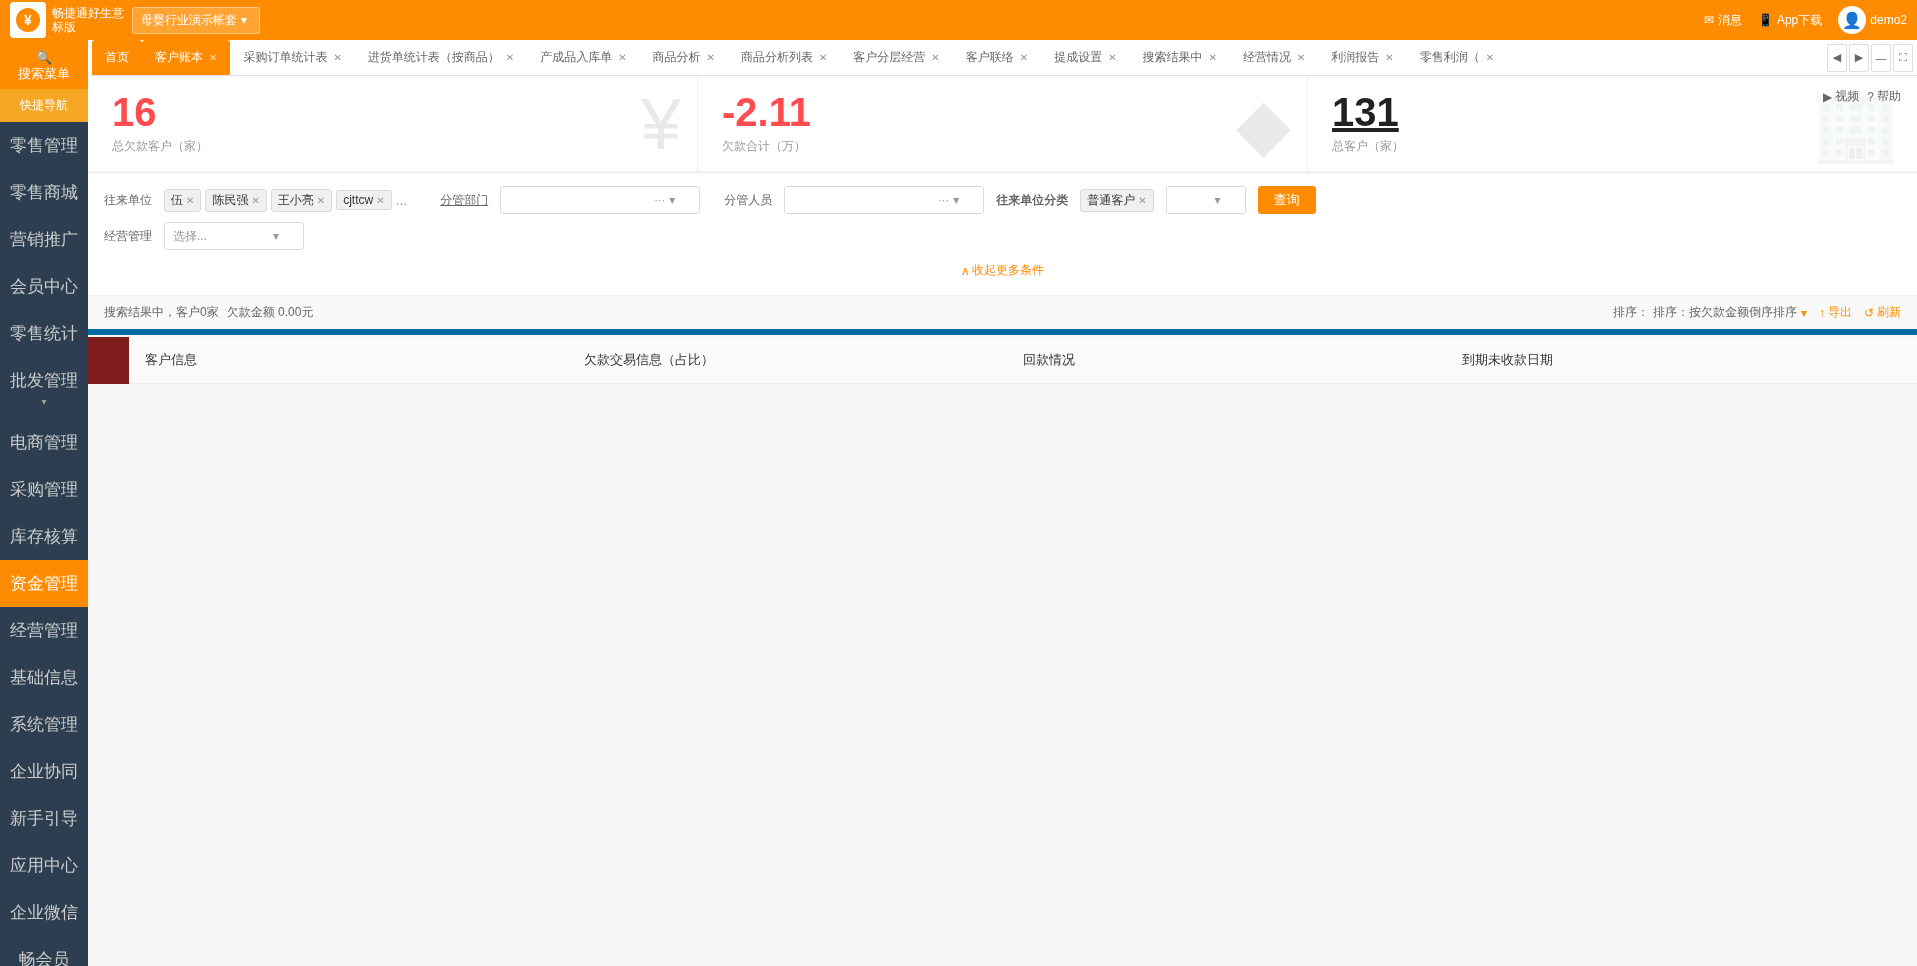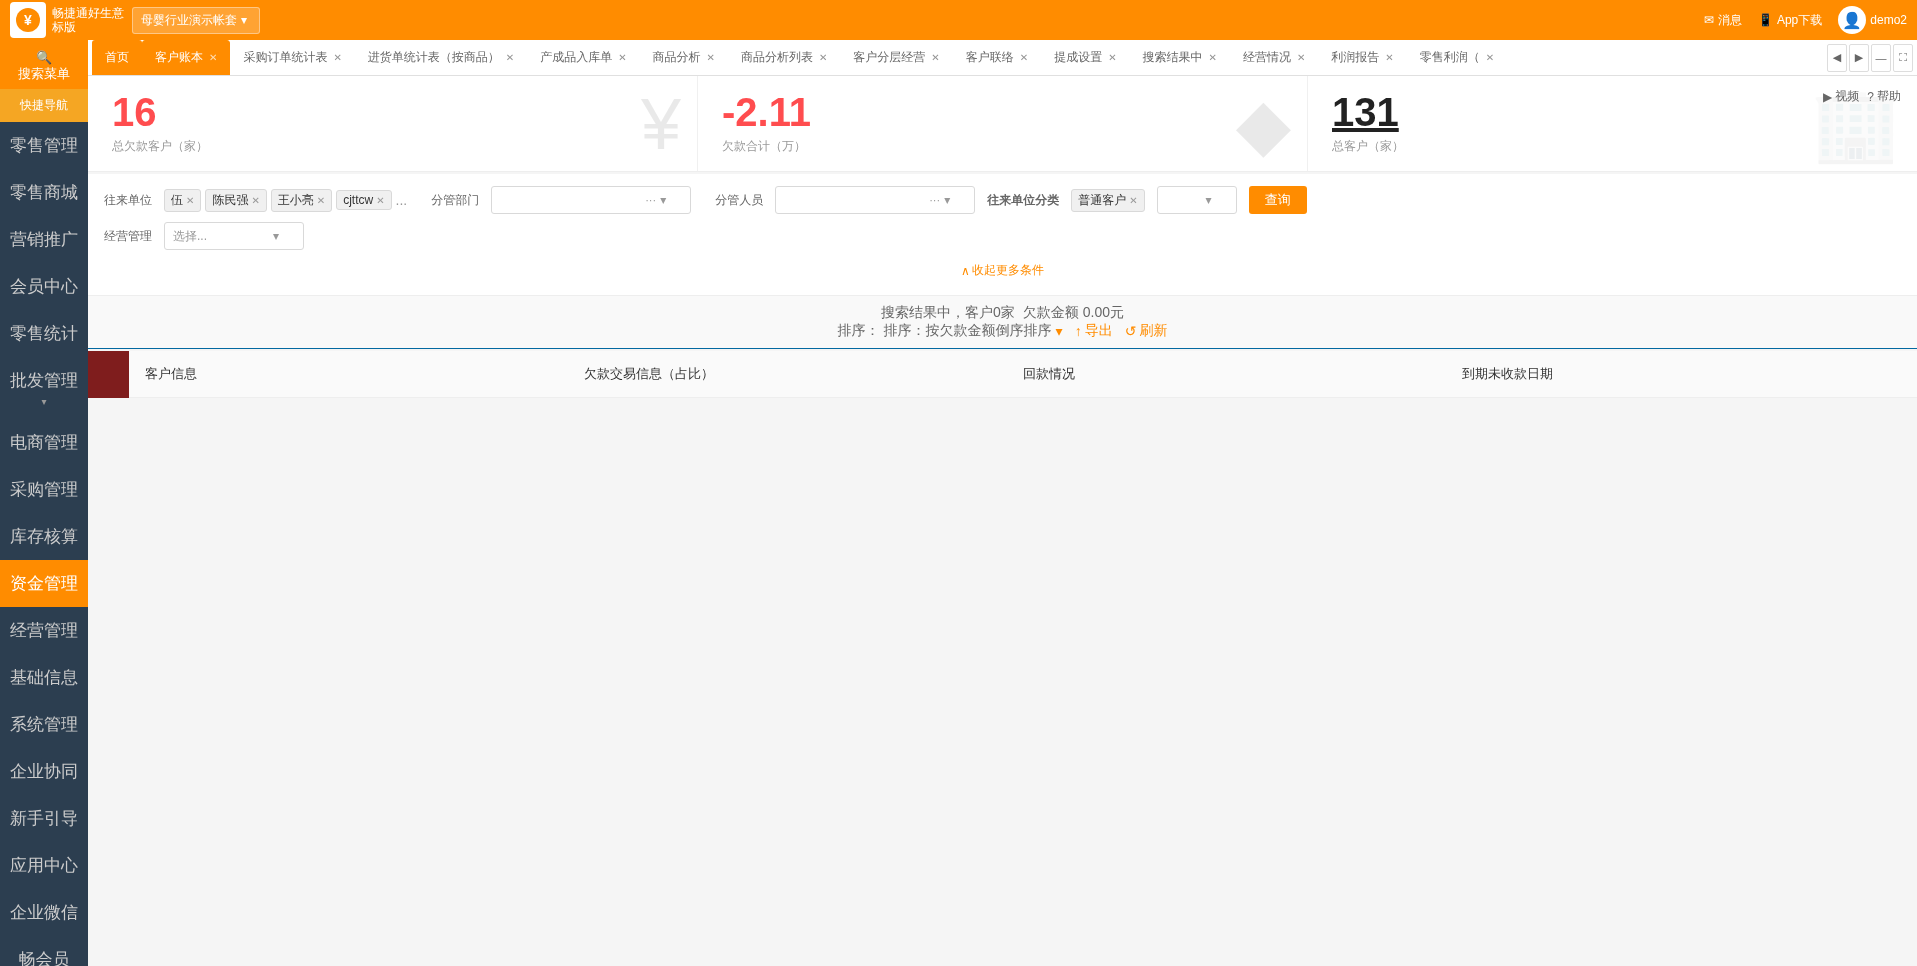--- a/index.html
+++ b/index.html
@@ -46,21 +46,21 @@
     .filter-tags { display: flex; align-items: center; gap: 4px; flex-wrap: wrap; }
     .filter-tag { background: #f0f0f0; border: 1px solid #d9d9d9; border-radius: 3px; padding: 2px 6px; font-size: 12px; color: #333; display: flex; align-items: center; gap: 3px; }
     .filter-tag .remove { cursor: pointer; color: #999; font-size: 10px; }
     .filter-more { color: #999; cursor: pointer; font-size: 14px; }
     .filter-select { height: 28px; border: 1px solid #d9d9d9; border-radius: 3px; padding: 0 24px 0 8px; font-size: 12px; min-width: 140px; cursor: pointer; background: #fff; display: flex; align-items: center; justify-content: space-between; position: relative; }
     .filter-input-wide { min-width: 200px; }
     .btn-primary { background: #ff8c00; color: #fff; border: none; border-radius: 3px; padding: 5px 16px; cursor: pointer; font-size: 13px; }
     .collapse-btn { color: #ff8c00; cursor: pointer; font-size: 12px; display: flex; align-items: center; gap: 2px; justify-content: center; padding: 4px 0; }
 
     
-    .results-bar { background: #f9f9f9; padding: 8px 16px; display: flex; align-items: center; justify-content: space-between; border-bottom: 1px solid #0369a1; font-size: 14px; color: #666; flex-direction: column; }
+    .results-bar { background: #f9f9f9; padding: 8px 16px; display: flex; align-items: center; justify-content: space-between; border-bottom: 6px solid #0369a1; font-size: 12px; color: #666; }
     .results-bar-left { display: flex; align-items: center; gap: 8px; }
     .results-bar-right { display: flex; align-items: flex-end; gap: 12px; }
     .sort-select { display: flex; align-items: center; gap: 4px; cursor: pointer; color: #666; }
     .action-btn { display: flex; align-items: center; gap: 3px; cursor: pointer; color: #ff8c00; }
 
     
     .table-section { background: #7f1d1d; margin-top: 2px; padding-left: 41px; }
     .table-header { display: grid; grid-template-columns: 2fr 2fr 2fr 2fr; padding: 10px 16px; background: #fafafa; border-bottom: 1px solid #eee; font-size: 13px; font-weight: 500; color: #333; }
     .table-cell { padding: 4px 0; }
 
@@ -334,21 +334,21 @@
               <div class="filter-tag">
                 <span>王小亮</span>
                 <span class="remove">✕</span>
               </div>
               <div class="filter-tag">
                 <span>cjttcw</span>
                 <span class="remove">✕</span>
               </div>
               <span class="filter-more">...</span>
             </div>
-            <span class="filter-label" style="margin-left:12px;">分管部门</span>
+            <span class="filter-label" style="margin-left:21px;text-decoration:underline;">分管部门</span>
             <div class="filter-select filter-input-wide">
               <span style="color:#ccc;font-size:12px;"></span>
               <span style="margin-left:auto;display:flex;align-items:center;gap:4px;">
                 <span style="font-size:11px;color:#999;">···</span>
                 <span style="color:#999;">▾</span>
               </span>
             </div>
             <span class="filter-label" style="margin-left:12px;">分管人员</span>
             <div class="filter-select filter-input-wide">
               <span style="color:#ccc;font-size:12px;"></span>

